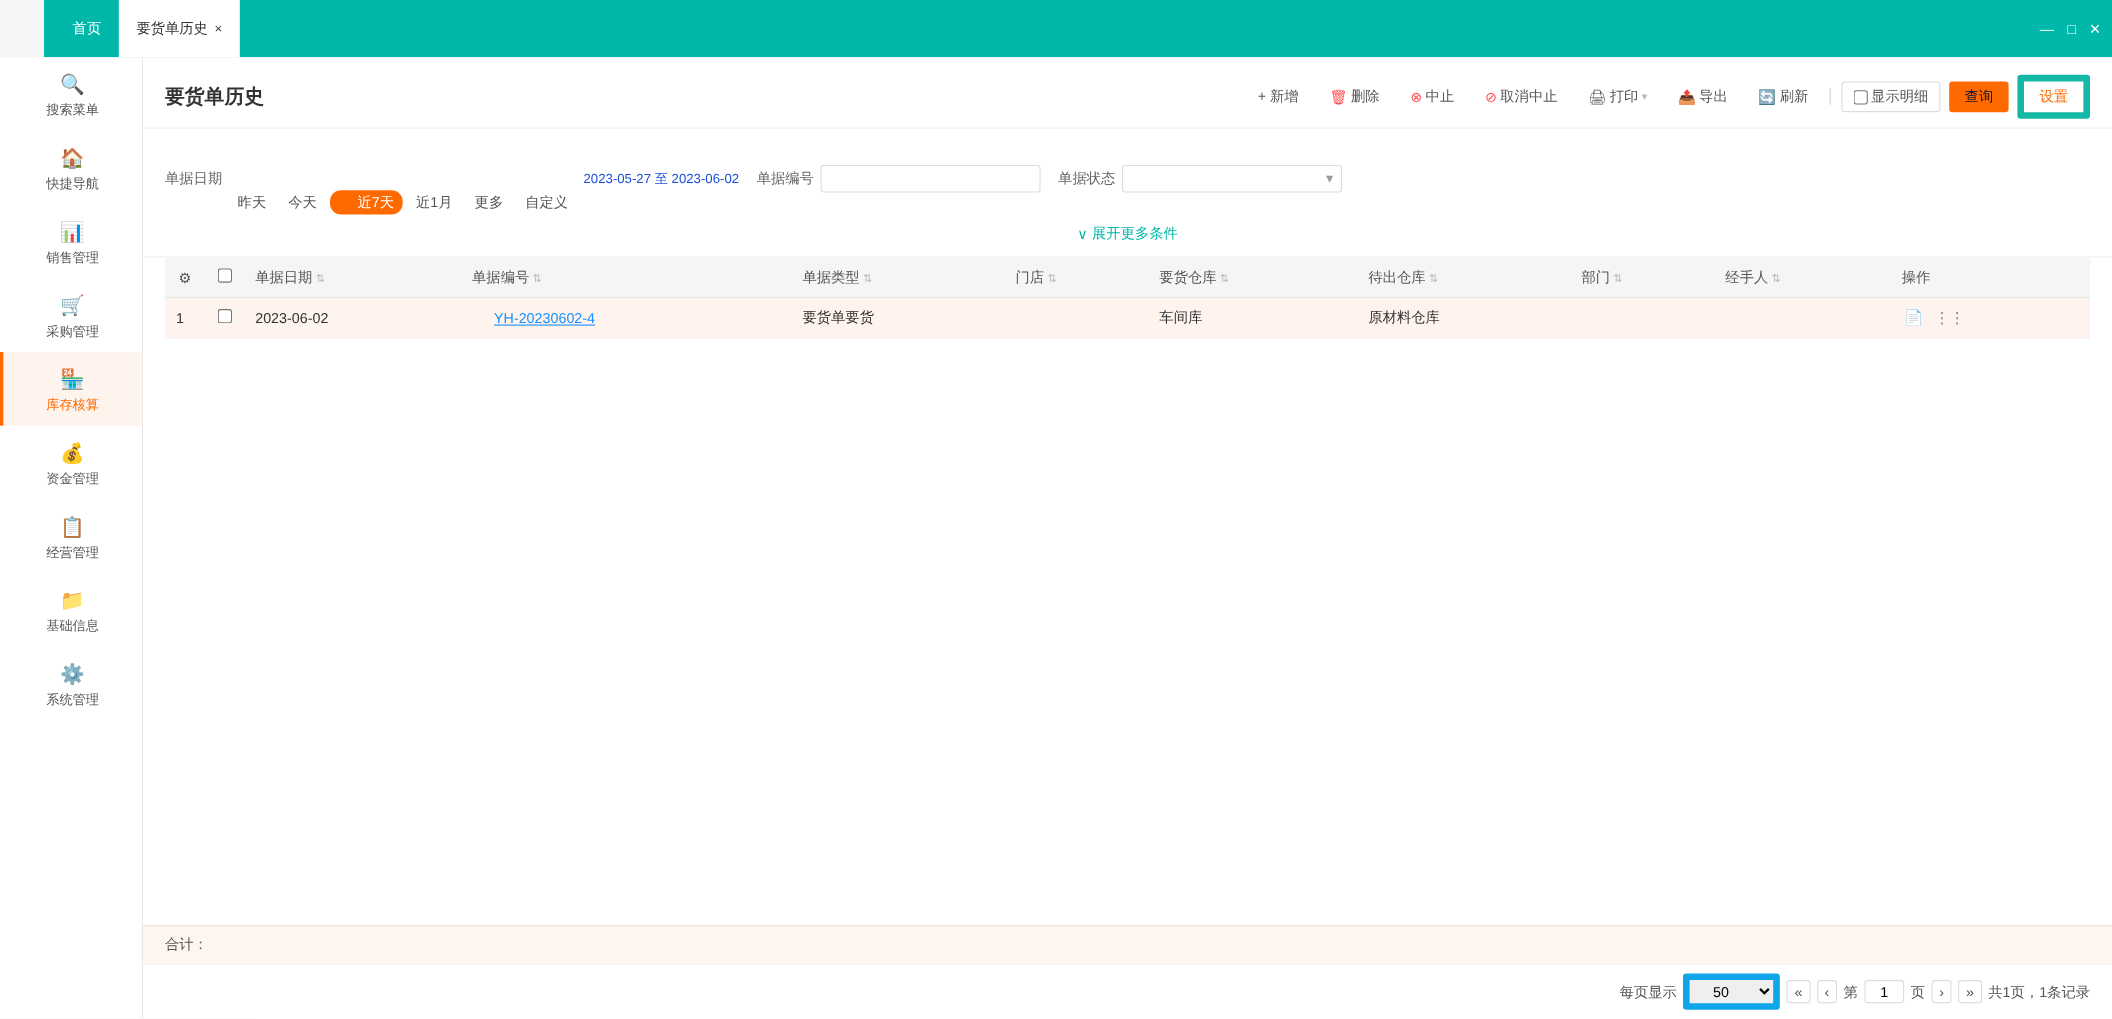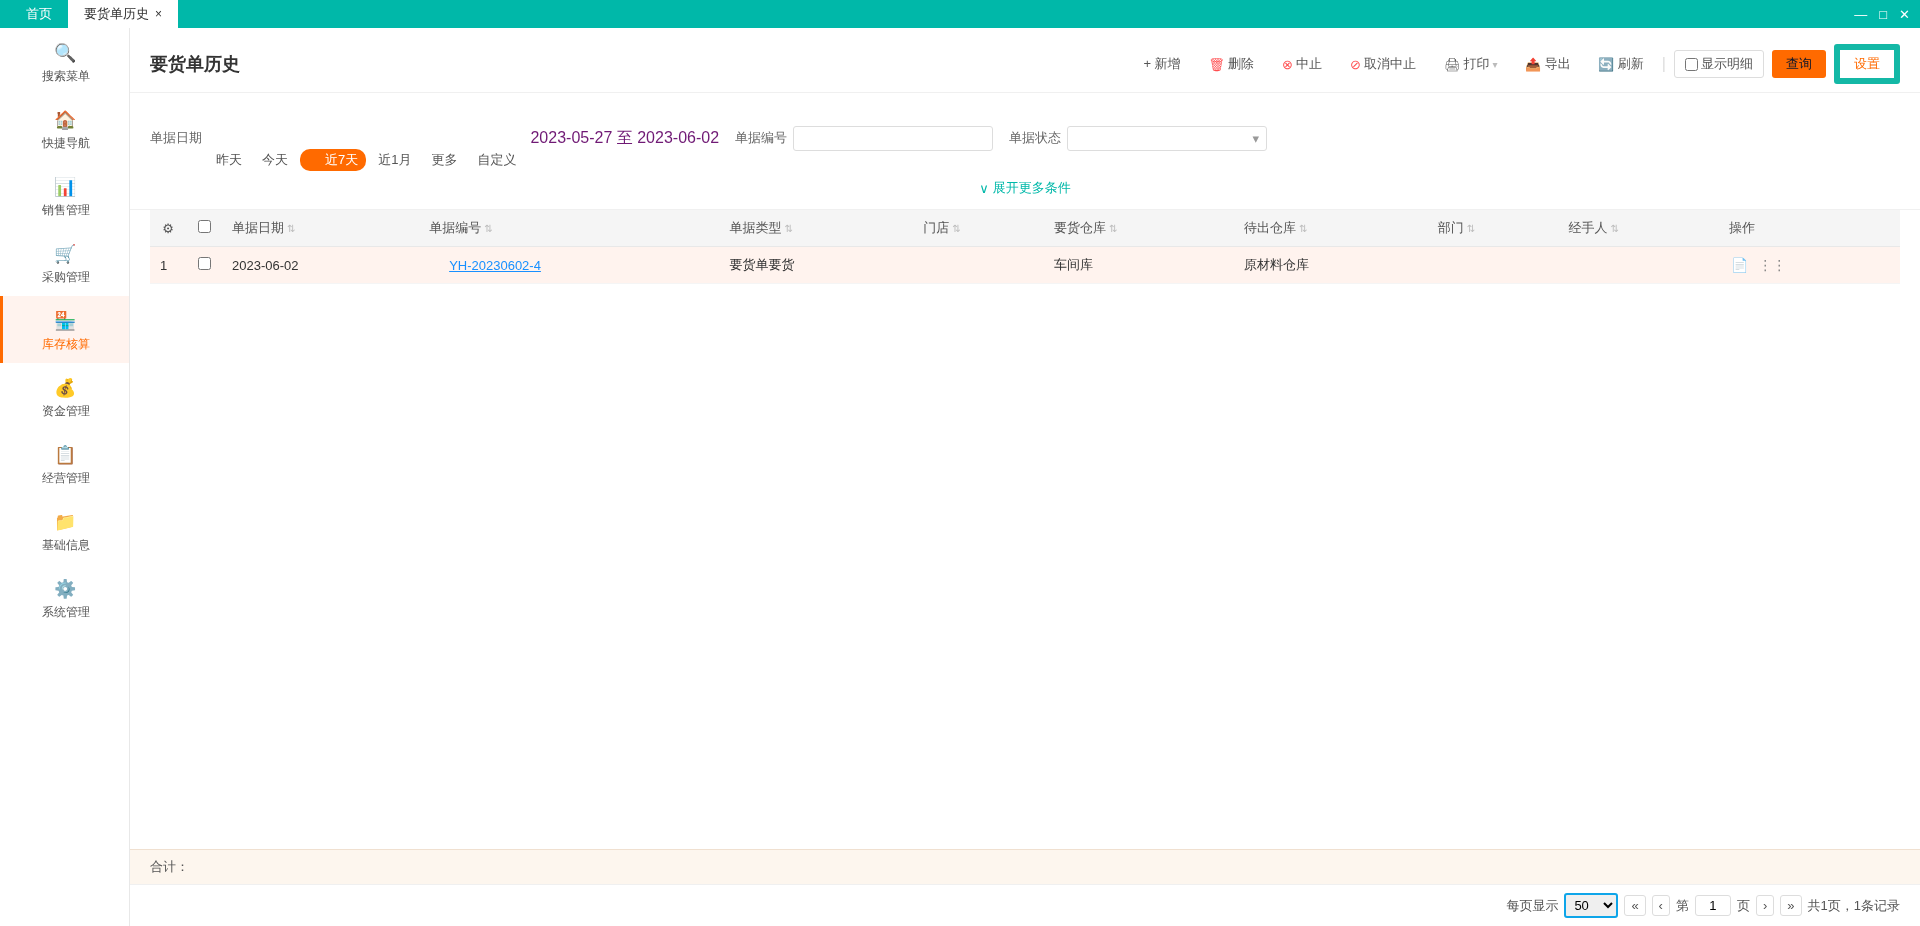--- a/index.html
+++ b/index.html
@@ -1,26 +1,27 @@
 <!DOCTYPE html>
 <html><head>
   <meta charset="utf-8">
   <style>
     * { box-sizing: border-box; margin: 0; padding: 0; }
     body { font-family: 'Microsoft YaHei', Arial, sans-serif; font-size: 13px; background: #f5f5f5; display: flex; flex-direction: column; height: 926px; overflow: hidden; }
 
     
     .top-bar {
       background: #00b8a9;
-      height: 28px;
+      height: 52px;
       display: flex;
       align-items: center;
       padding: 0 10px;
       color: white;
       flex-shrink: 0;
+      margin-left: 40px;
     }
     .top-bar .tabs {
       display: flex;
       align-items: stretch;
       height: 100%;
     }
     .tab-item {
       display: flex;
       align-items: center;
       padding: 0 16px;
@@ -176,22 +177,22 @@
       font-size: 13px;
       color: #555;
       border-radius: 10px;
     }
     .date-btn.active {
       background: #ff6a00;
       color: white;
       padding-left: 25px;
     }
     .date-range {
-      font-size: 16px;
-      color: #701a75;
+      font-size: 12px;
+      color: #1d4ed8;
     }
     .filter-input {
       border: 1px solid #ddd;
       border-radius: 3px;
       padding: 4px 8px;
       font-size: 13px;
       width: 160px;
       outline: none;
     }
     .filter-select {
@@ -292,23 +293,23 @@
       display: flex;
       align-items: center;
       justify-content: flex-end;
       padding: 8px 20px;
       gap: 6px;
       border-top: 1px solid #f0f0f0;
       font-size: 13px;
       color: #555;
     }
     .page-size-select {
-      border: 2px solid #0ea5e9;
-      border-radius: 3px;
-      padding: 2px 4px;
+      border: 6px solid #0ea5e9;
+      border-radius: 3px;
+      padding: 2px 17px;
       font-size: 13px;
     }
     .page-btn {
       padding: 2px 6px;
       border: 1px solid #ddd;
       background: white;
       cursor: pointer;
       border-radius: 3px;
       font-size: 13px;
       color: #555;

